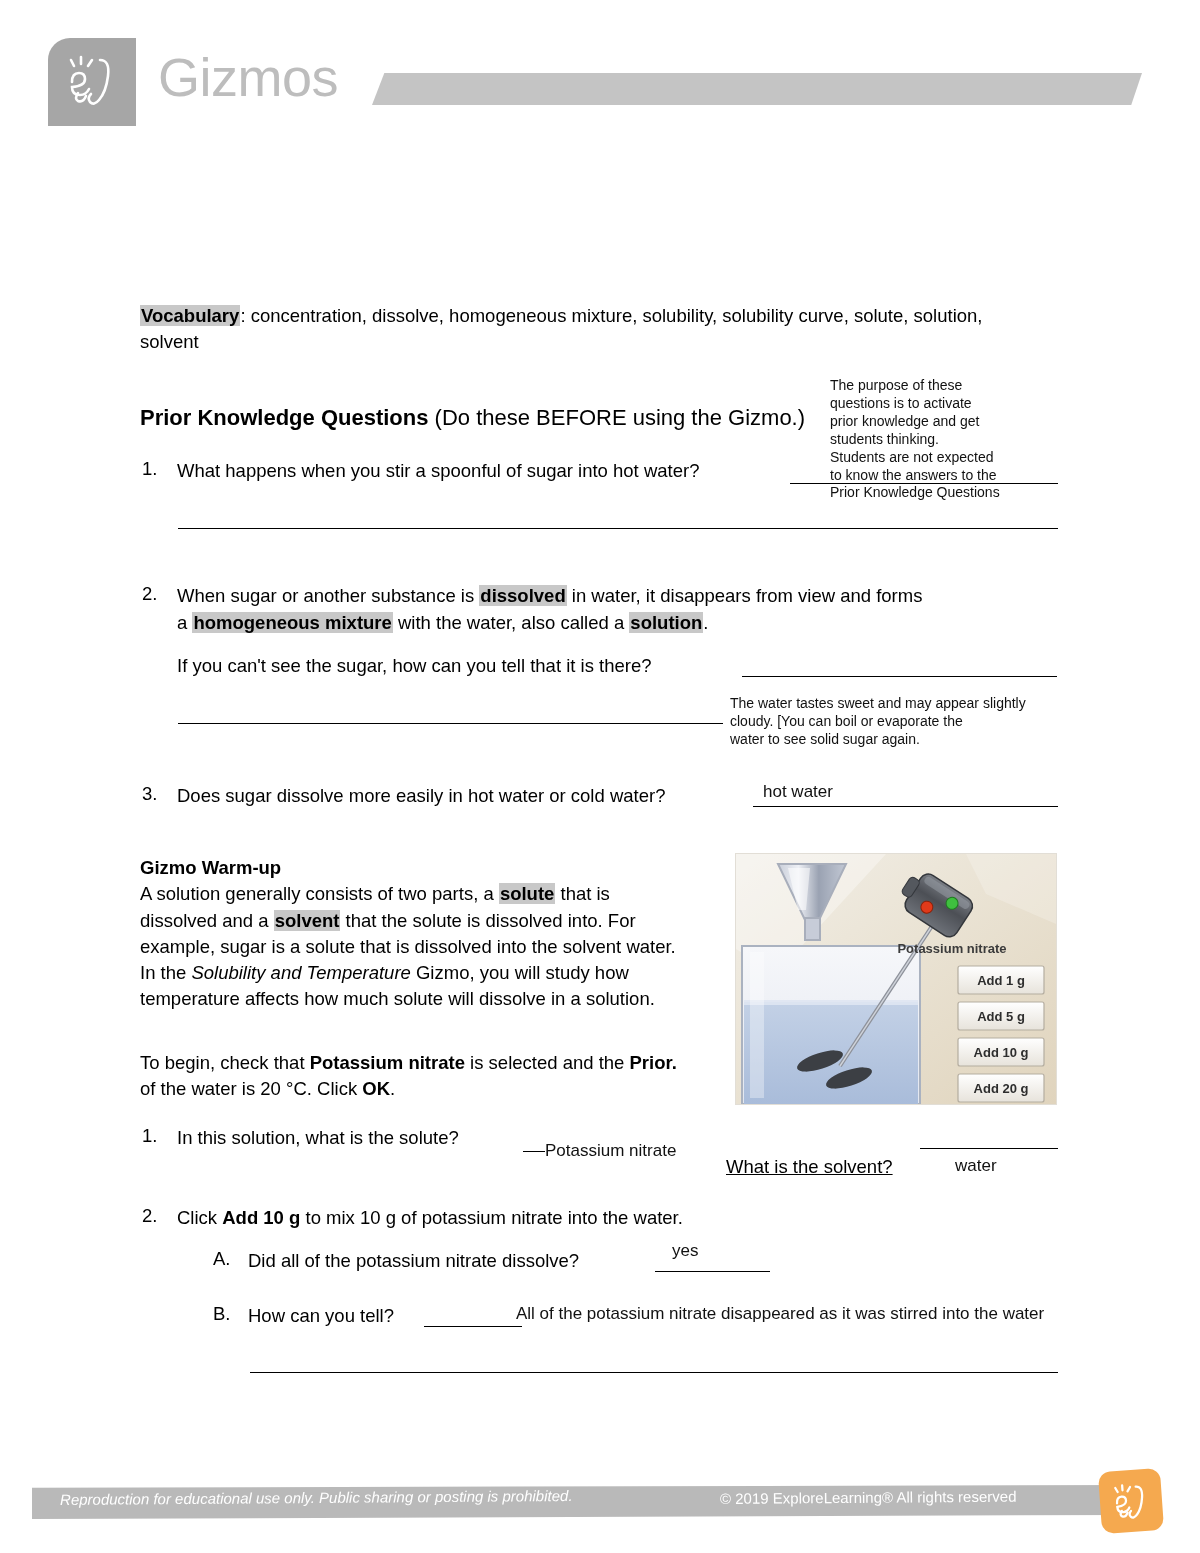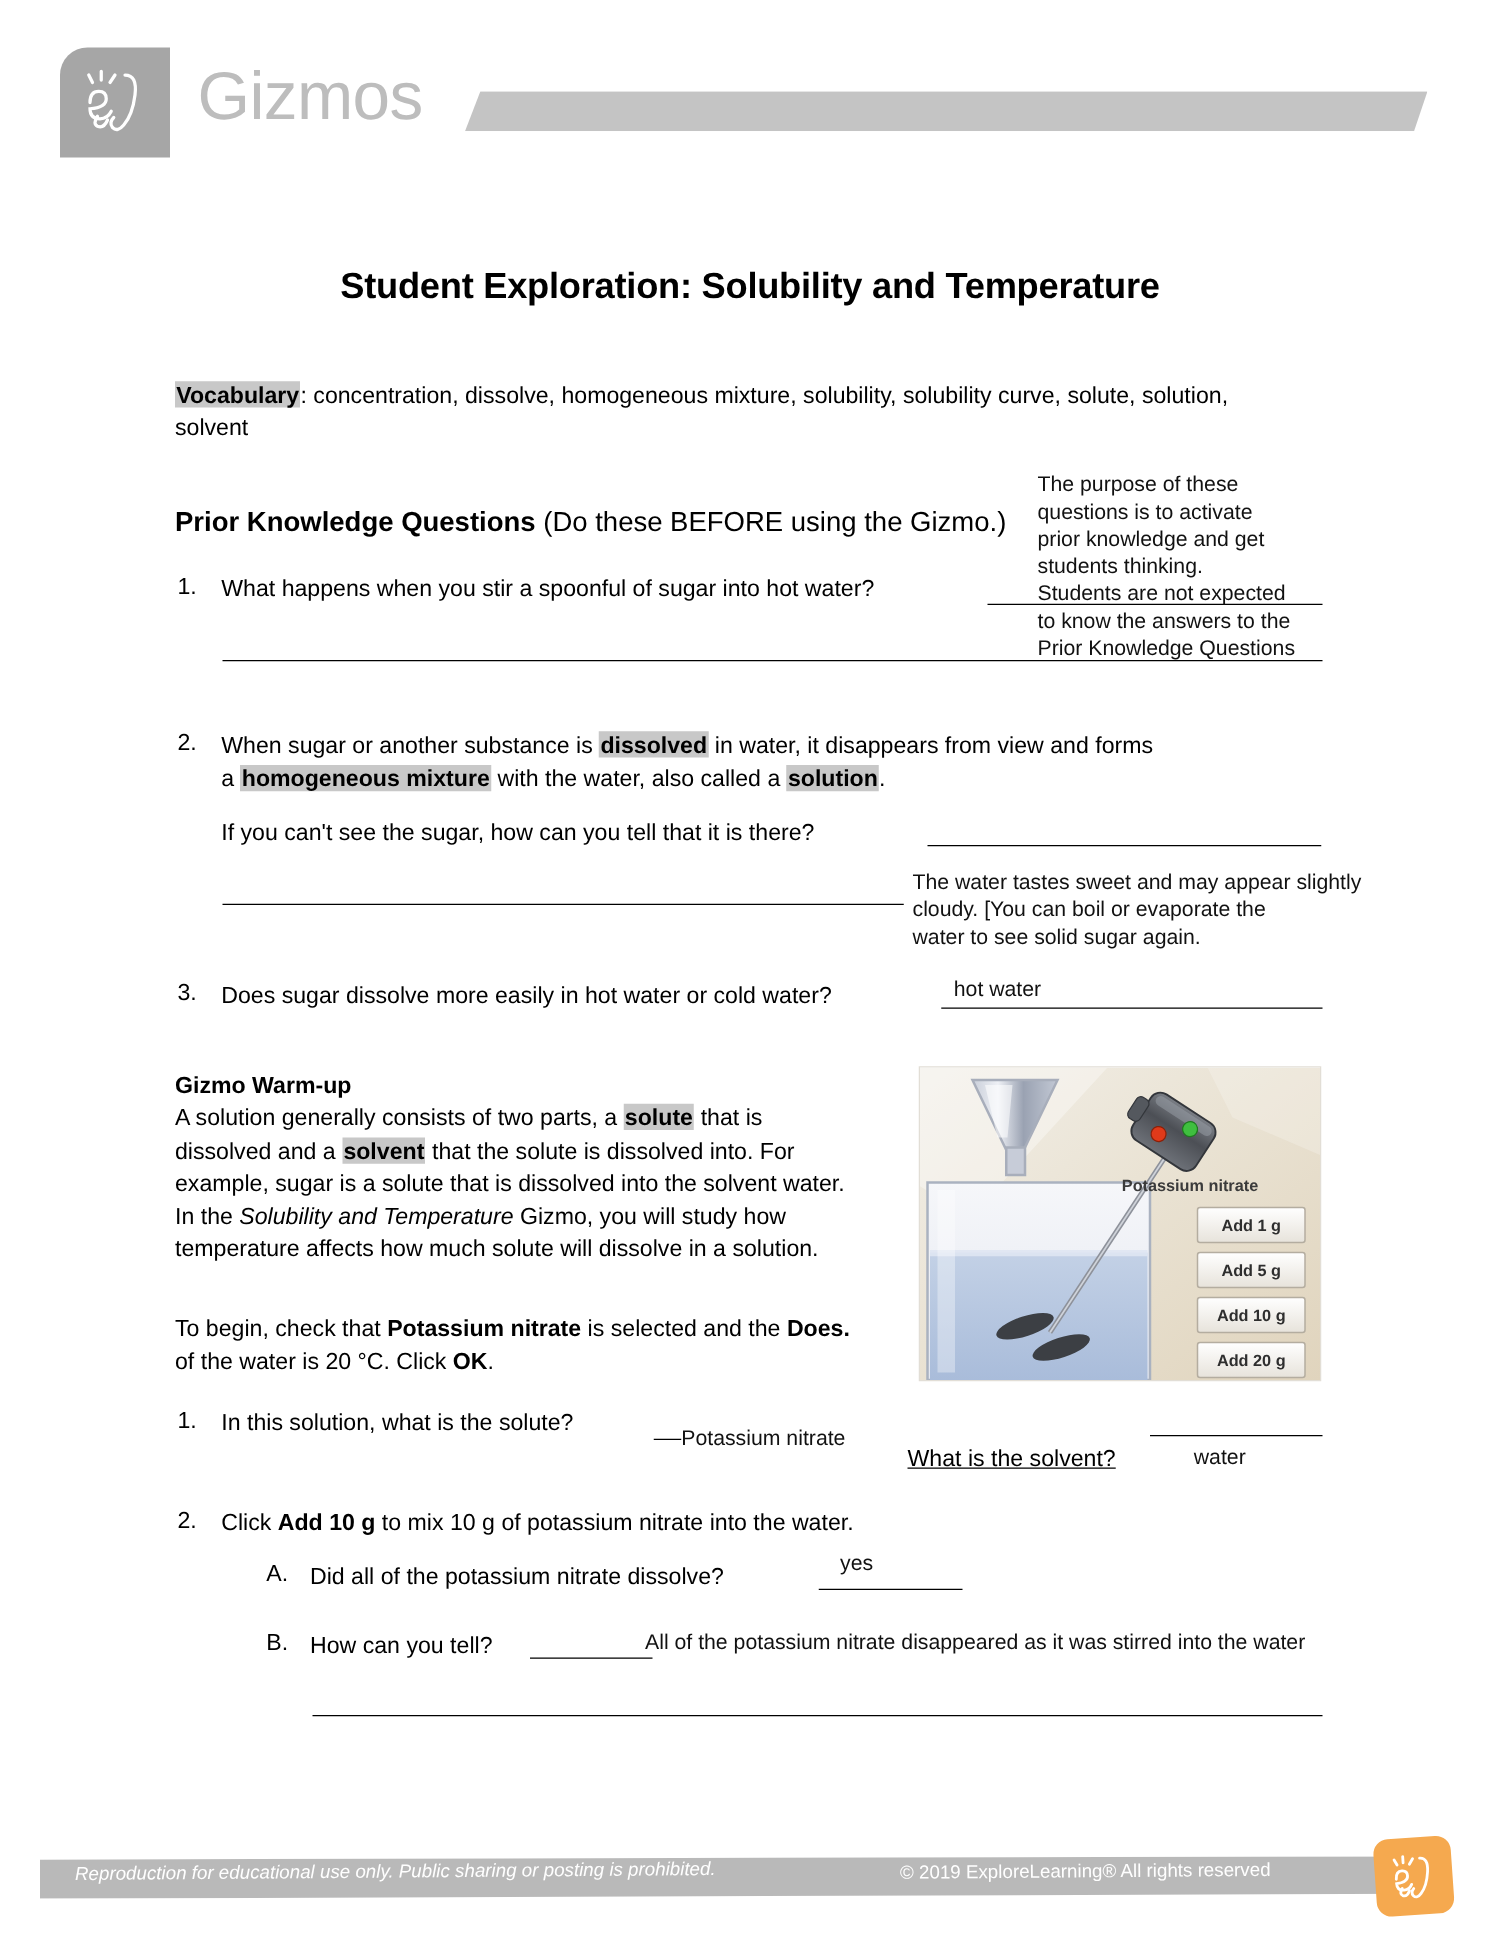--- a/index.html
+++ b/index.html
@@ -112,21 +112,21 @@
   }
   .qnum {
     position: absolute;
     font-size: 18.5px;
   }
 
   
   .ans {
     position: absolute;
     font-family: "Liberation Sans", sans-serif;
-    font-size: 17px;
+    font-size: 14px;
     line-height: 1.28;
     color: #111;
     white-space: pre-line;
   }
   .ans-sm {
     position: absolute;
     font-family: "Liberation Sans", sans-serif;
     font-size: 17px;
     color: #111;
   }
@@ -202,21 +202,20 @@
           <path d="M52 22 q10 0 8 16 q-2 16 -9 24 q-5 6 -9 2 q-3 -4 1 -8"></path>
           <path d="M26 28 l-3 -6 M33 26 l0 -7 M40 28 l4 -6"></path>
         </g>
       </svg>
     </div>
     <div class="brand-word">Gizmos</div>
     <div class="header-bar"></div>
   </div>
 
 
-  <h1 class="doc-title">Student Exploration: Solubility and Temperature</h1>
 
   <div class="vocab">
     <span class="hl">Vocabulary</span><span>: concentration, dissolve, homogeneous mixture, solubility, solubility curve, solute, solution, solvent</span>
   </div>
 
   <div class="pkq-head">
     <b>Prior Knowledge Questions</b><span> (Do these BEFORE using the Gizmo.)</span>
   </div>
 
   <div class="qnum" style="left:142px; top:458px;">1.</div>
@@ -247,21 +246,21 @@
   <div class="q" style="left:177px; top:783px;">Does sugar dissolve more easily in hot water or cold water?</div>
   <div class="rule" style="left:753px; top:806px; width:305px;"></div>
   <div class="ans-sm" style="left:763px; top:782px;">hot water</div>
 
   <div style="position:absolute; left:140px; top:855px; width:545px; font-size:18.5px; line-height:1.42;">
     <div style="font-weight:bold;">Gizmo Warm-up</div>
     <div><span>A solution generally consists of two parts, a </span><span class="hl">solute</span><span> that is dissolved and a </span><span class="hl">solvent</span><span> that the solute is dissolved into. For example, sugar is a solute that is dissolved into the solvent water. In the </span><i>Solubility and Temperature</i><span> Gizmo, you will study how temperature affects how much solute will dissolve in a solution.</span></div>
   </div>
 
   <div style="position:absolute; left:140px; top:1050px; width:545px; font-size:18.5px; line-height:1.42;">
-    <span>To begin, check that </span><b>Potassium nitrate</b><span> is selected and the </span><b>Does.</b><span> of the water is 20 °C. Click </span><b>OK</b><span>.</span>
+    <span>To begin, check that </span><b>Potassium nitrate</b><span> is selected and the </span><b>Prior.</b><span> of the water is 20 °C. Click </span><b>OK</b><span>.</span>
   </div>
 
   <div class="gizmo-img">
     <svg width="320" height="250" viewBox="0 0 320 250">
       <defs>
         <linearGradient id="panelg" x1="0" y1="0" x2="1" y2="1">
           <stop offset="0%" stop-color="#f2efe8"></stop>
           <stop offset="45%" stop-color="#eae3d4"></stop>
           <stop offset="100%" stop-color="#e0d4bd"></stop>
         </linearGradient>

